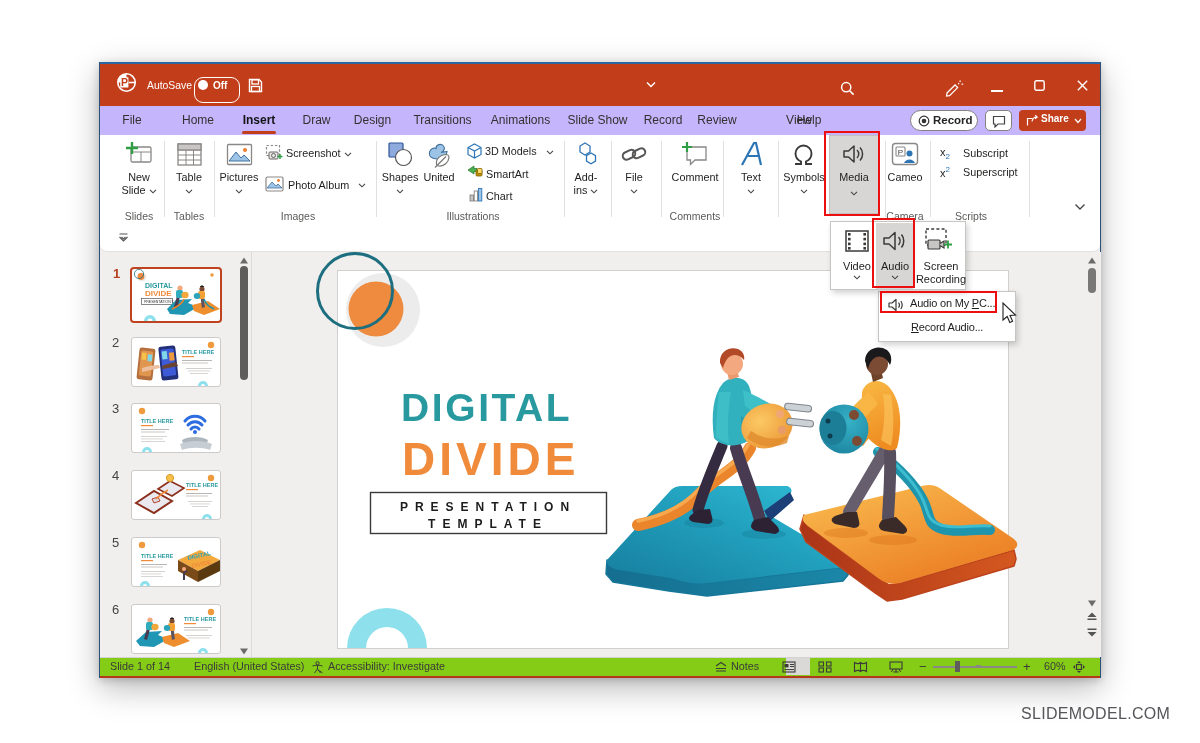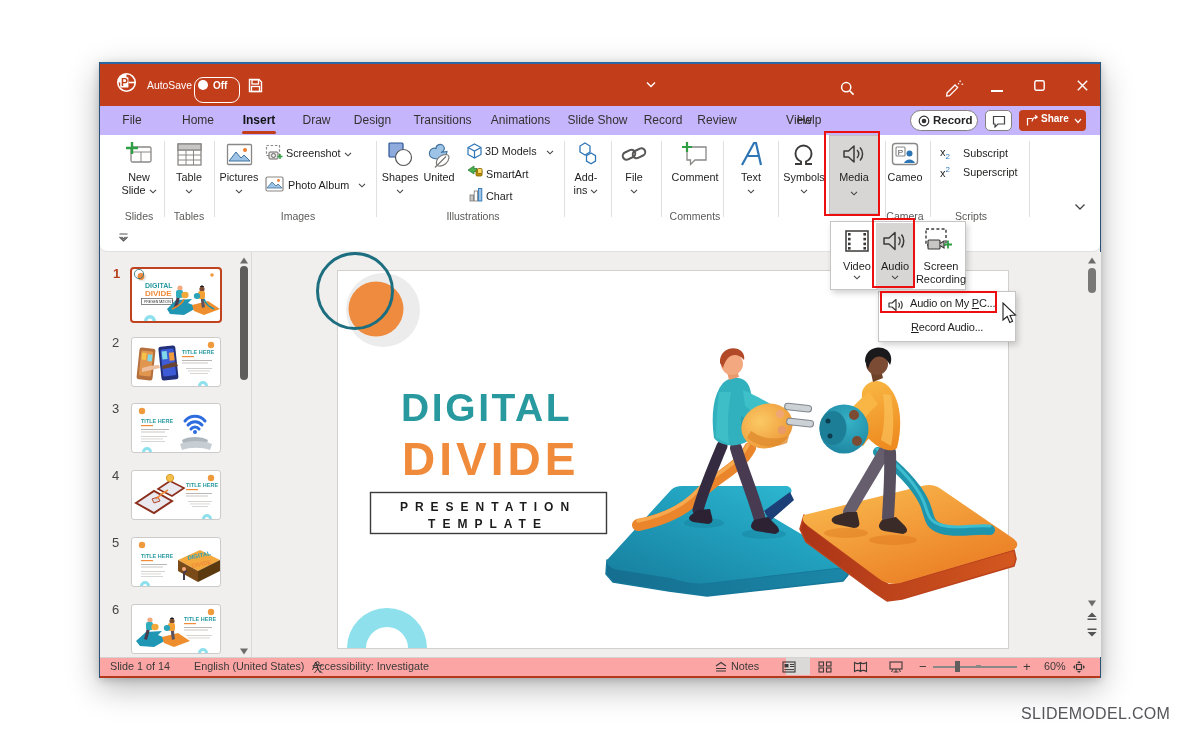--- a/index.html
+++ b/index.html
@@ -9,21 +9,21 @@
 #win{position:absolute;left:99px;top:62px;width:1002px;height:616px;background:#f0efee;border-left:1px solid #29527a;border-right:1px solid #29527a;box-shadow:0 10px 30px rgba(0,0,0,.28), 0 2px 8px rgba(0,0,0,.18);}
 #titlebar{position:absolute;left:0;top:0;width:1000px;height:44px;background:#c23d1a;border-top:2px solid #2b66a3;}
 .tw{color:#fff;font-size:12px;}
 #tabrow{position:absolute;left:0;top:44px;width:1000px;height:29px;background:#c4b5fd;}
 .tab{position:absolute;top:0;height:29px;line-height:28px;font-size:12px;color:#33312f;text-align:center;}
 #ribbon{position:absolute;left:0;top:73px;width:1000px;height:117px;background:#fff;border-radius:0 0 7px 7px;border-bottom:1px solid #e3e1df;}
 .gdiv{position:absolute;top:6px;width:1px;height:76px;background:#e2e0de;}
 .glabel{position:absolute;top:74px;height:14px;line-height:14px;font-size:10.5px;color:#5c5a58;text-align:center;width:90px;z-index:5;}
 .btxt{position:absolute;font-size:10.8px;color:#1f1e1d;text-align:center;white-space:nowrap;}
 #content{position:absolute;left:0;top:190px;width:1000px;height:405px;background:#f0efee;}
-#statusbar{position:absolute;left:0;top:595px;width:1000px;height:21px;background:#fca5a5;border-top:1px solid #d5d3d1;border-bottom:2px solid #b3391b;font-size:10.8px;color:#3b3a39;}
+#statusbar{position:absolute;left:0;top:595px;width:1000px;height:21px;background:#84cc16;border-top:1px solid #d5d3d1;border-bottom:2px solid #b3391b;font-size:10.8px;color:#3b3a39;}
 .sbt{position:absolute;top:0;height:17px;line-height:17px;}
 #footer{position:absolute;left:1021px;top:705px;font-size:16px;color:#55555a;letter-spacing:.3px;}
 .redbox{position:absolute;border:2px solid #ec0f0f;z-index:60;}
 .menupanel{position:absolute;background:#fff;border:1px solid #c7c5c3;box-shadow:2px 3px 6px rgba(0,0,0,.18);z-index:50;}
 </style>
 </head>
 <body>
 <div id="stage">
 <div id="win">
 <div id="titlebar">
@@ -551,21 +551,21 @@
           <path d="M6 10.5 L1.5 6 H10.5 Z M1.5 2.5 h9 v1.5 h-9 Z" fill="#555"></path>
         </svg>
 </div>
 <div id="statusbar">
  <div class="sbt" style="left:10px">Slide 1 of 14</div>
  <div class="sbt" style="left:94px">English (United States)</div>
  <svg class="abs" style="left:211px;top:3px" width="13" height="13" viewBox="0 0 13 13">
   <circle cx="6.5" cy="2.2" r="1.6" fill="none" stroke="#3b3a39" stroke-width="1"></circle>
   <path d="M1.5 5 C4 4 9 4 11.5 5 M6.5 4.5 V8 M6.5 8 L3.5 12 M6.5 8 L9.5 12 M8.5 9.5 l3 2.5" fill="none" stroke="#3b3a39" stroke-width="1"></path>
  </svg>
- <div class="sbt" style="left:212px">Accessibility: Investigate</div>
+ <div class="sbt" style="left:228px">Accessibility: Investigate</div>
  <svg class="abs" style="left:614px;top:3px" width="14" height="12" viewBox="0 0 14 12">
           <path d="M2 5 L7 1.5 L12 5" fill="none" stroke="#3b3a39" stroke-width="1.1"></path>
           <path d="M2 7.5 h10 M2 10 h10" stroke="#3b3a39" stroke-width="1.1"></path>
         </svg>
  <div class="sbt" style="left:631px">Notes</div>
  <div class="abs" style="left:686px;top:0;width:24px;height:17px;background:#dbd9d7"></div>
  <svg class="abs" style="left:682px;top:3px" width="14" height="12" viewBox="0 0 14 12">
           <rect x="1" y="1" width="12" height="10" fill="none" stroke="#3b3a39" stroke-width="1.1"></rect>
           <rect x="2.5" y="3" width="4" height="3.4" fill="#3b3a39"></rect>
           <path d="M8 3.5 h4 M8 5.5 h4 M2.5 8.6 h9.5" stroke="#3b3a39" stroke-width="1"></path>

